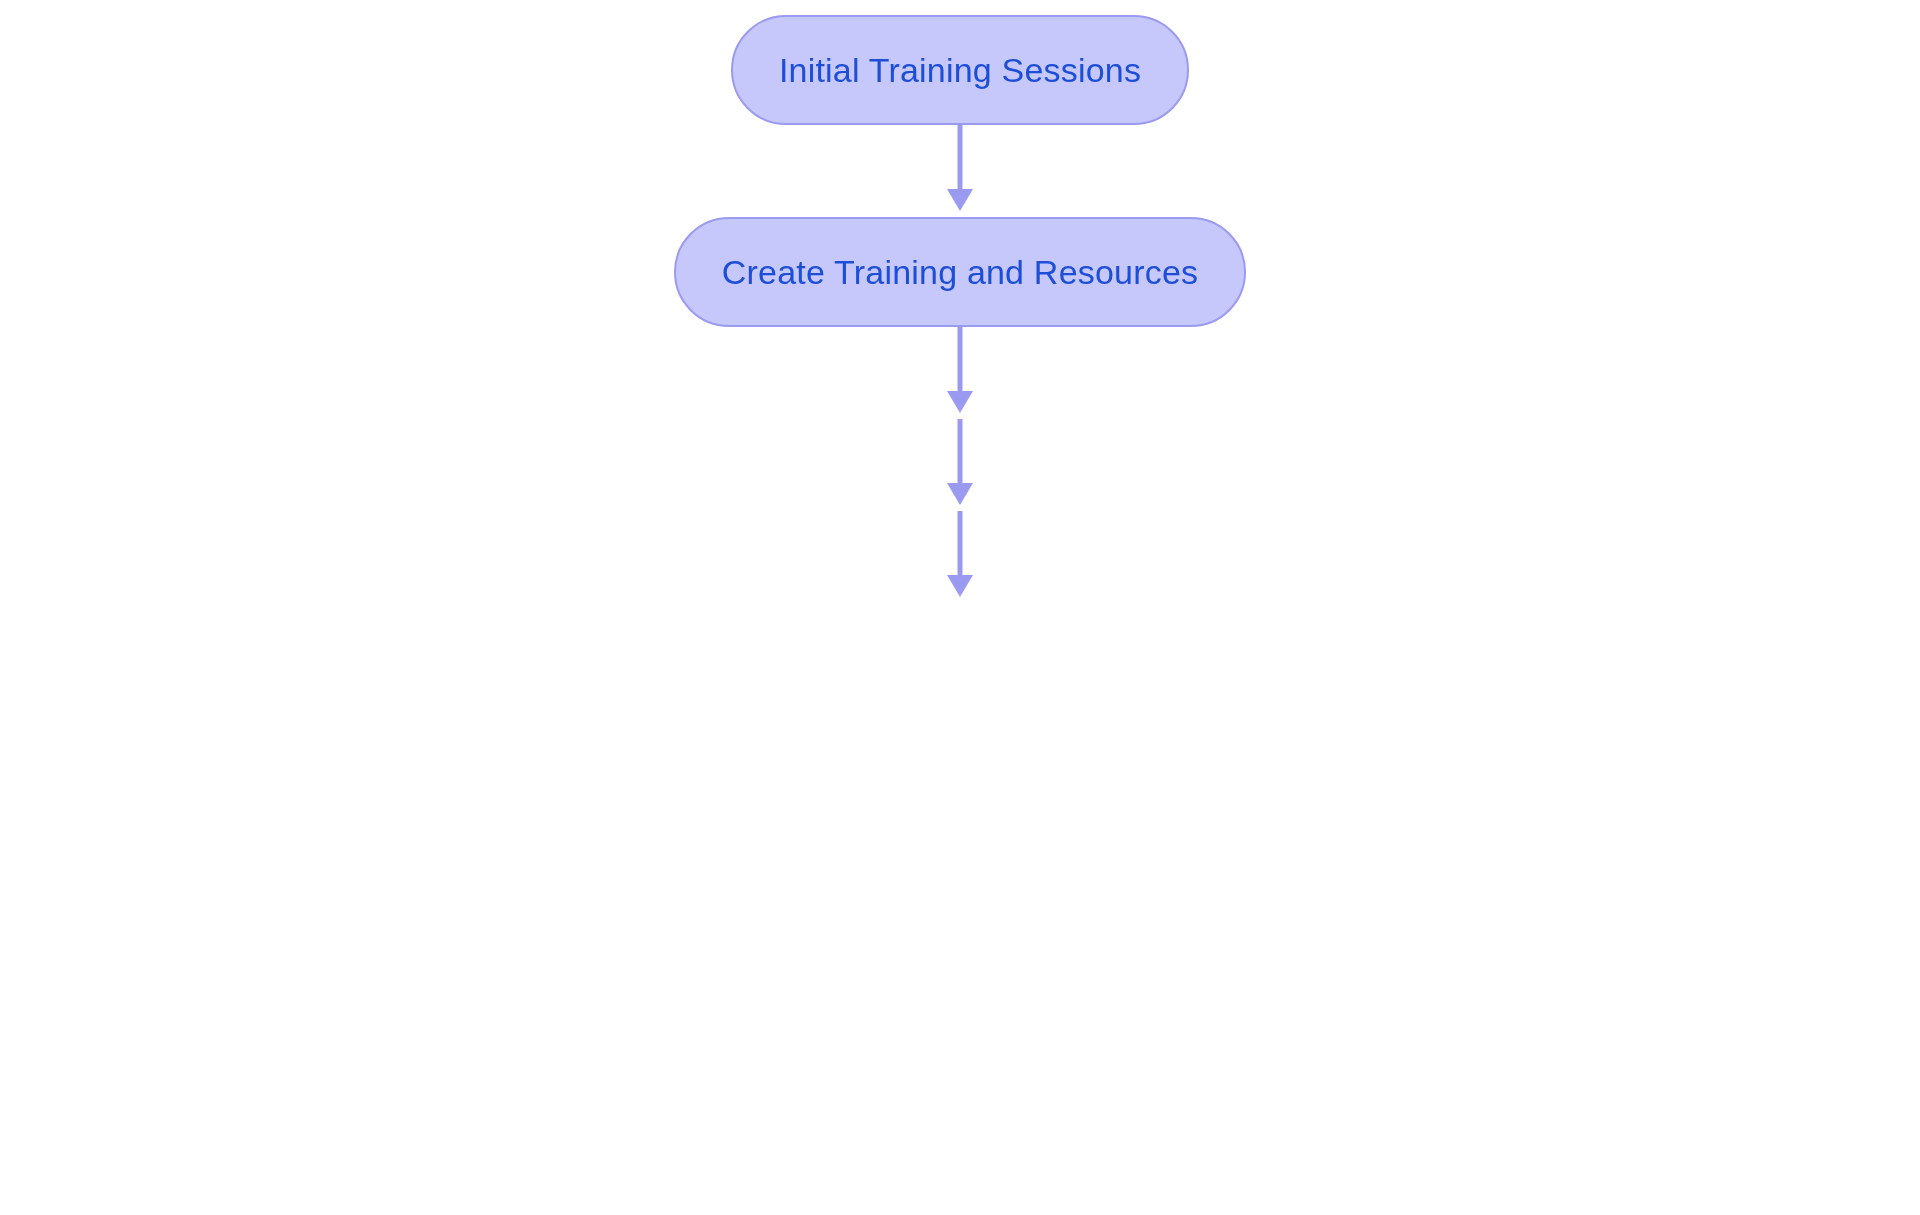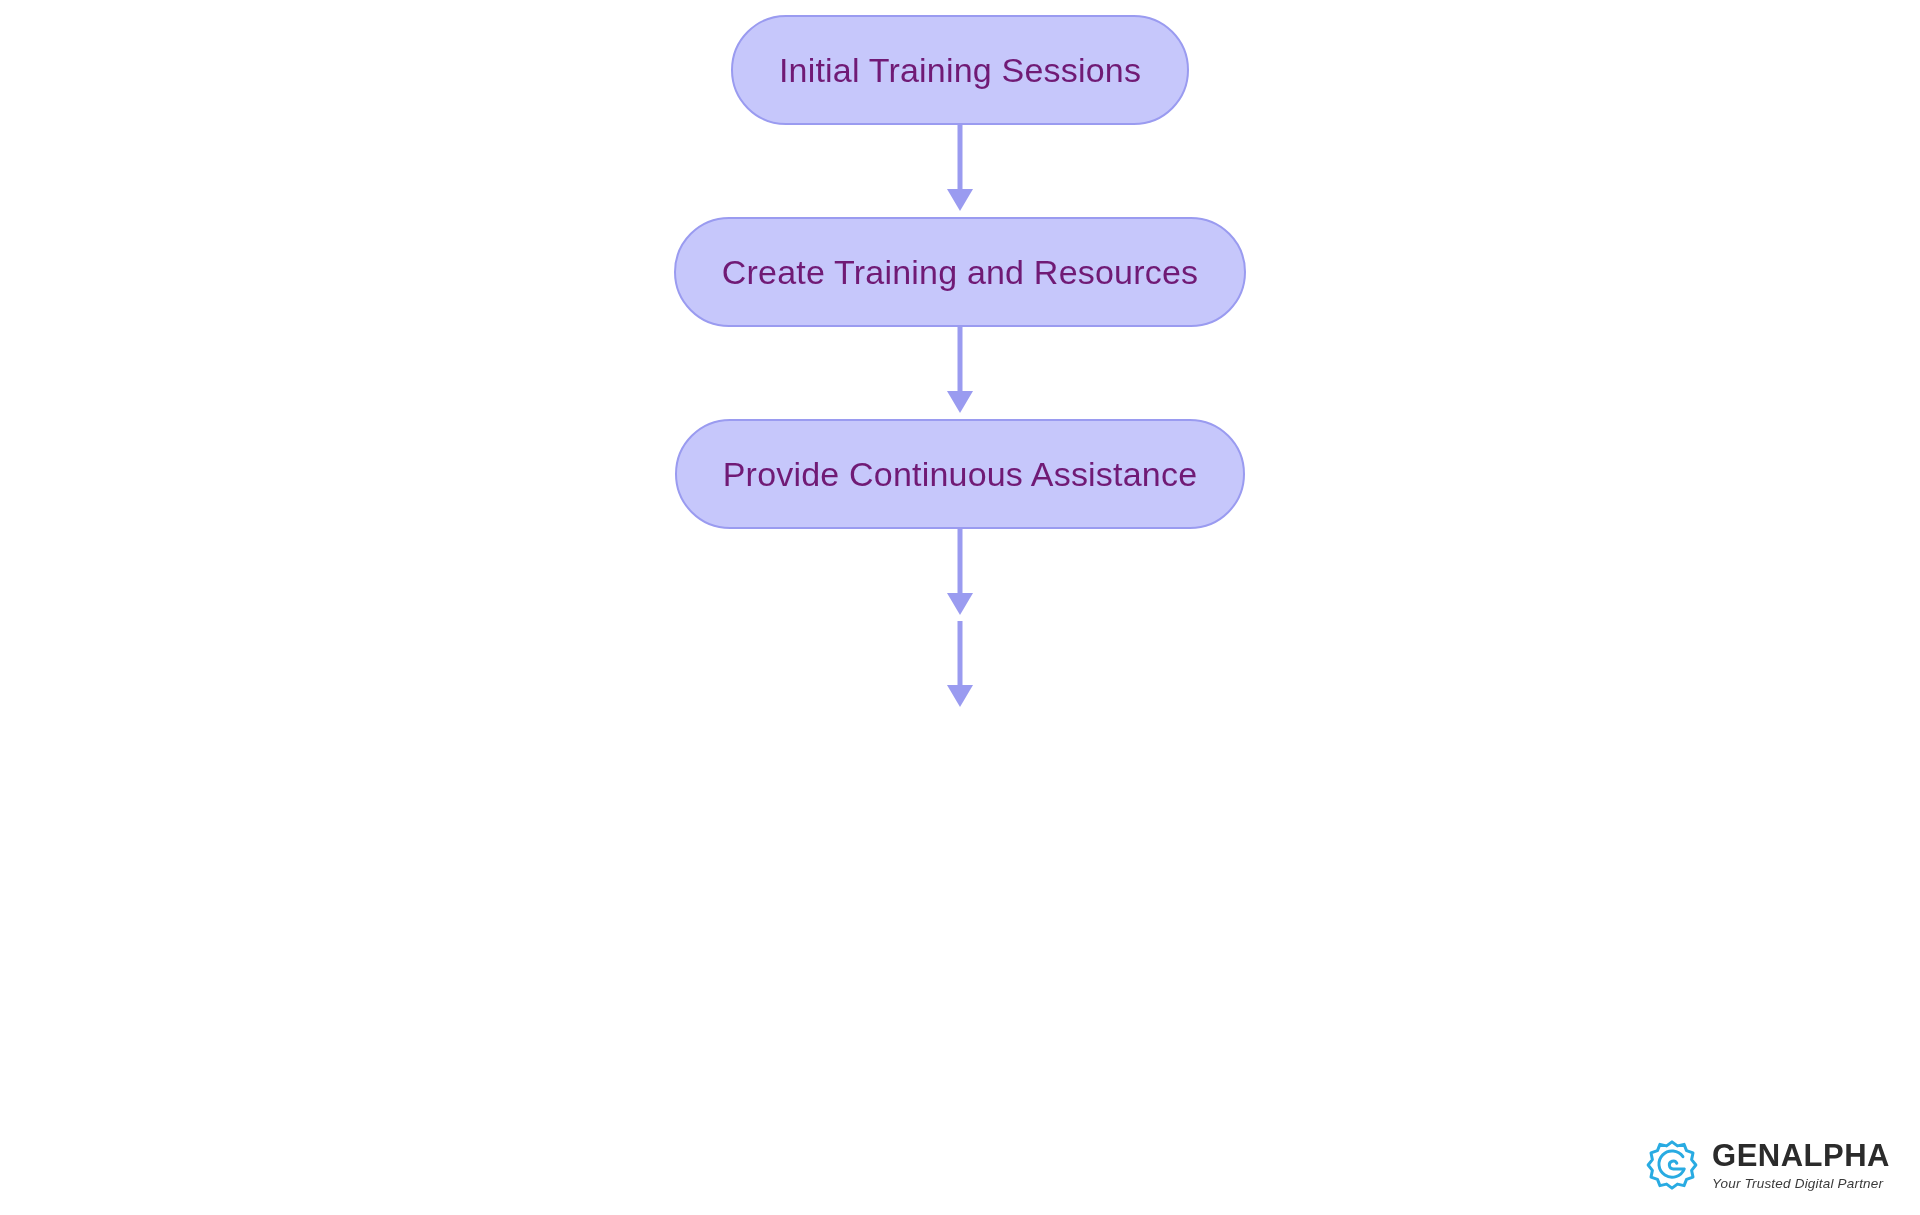--- a/index.html
+++ b/index.html
@@ -30,21 +30,21 @@
     align-items: center;
   }
   .node {
     box-sizing: border-box;
     background: #c6c7fb;
     border: 2px solid #9a9bf0;
     border-radius: 999px;
     display: flex;
     align-items: center;
     justify-content: center;
-    color: #701a75;
+    color: #1d4ed8;
     font-size: 34px;
     font-weight: 400;
     letter-spacing: 0.2px;
     white-space: nowrap;
     padding: 0 46px;
     height: 110px;
   }
   .node-label {
     line-height: 1;
     display: block;
@@ -136,51 +136,29 @@
       <div class="node">
         <span class="node-label">Create Training and Resources</span>
       </div>
     </div>
 
     <div class="connector">
       <span class="stem"></span>
       <span class="head"></span>
     </div>
 
-    <div class="row">
-      <div class="node">
-        <span class="node-label">Provide Continuous Assistance</span>
-      </div>
-    </div>
 
     <div class="connector">
       <span class="stem"></span>
       <span class="head"></span>
     </div>
 
 
     <div class="connector">
       <span class="stem"></span>
       <span class="head"></span>
     </div>
 
 
   </div>
 
-  <div class="logo">
-    <span class="logo-mark">
-      <svg viewBox="0 0 64 64" width="56" height="56" aria-hidden="true">
-        <g fill="none" stroke="#29ABE2" stroke-width="3.4" stroke-linejoin="round" stroke-linecap="round">
-          <path d="M32 5.5 L38.2 10.2 L45.8 8.4 L48.6 15.6 L56 18.2 L54.4 25.9 L59.3 32 L54.4 38.1
-                   L56 45.8 L48.6 48.4 L45.8 55.6 L38.2 53.8 L32 58.5 L25.8 53.8 L18.2 55.6
-                   L15.4 48.4 L8 45.8 L9.6 38.1 L4.7 32 L9.6 25.9 L8 18.2 L15.4 15.6 L18.2 8.4
-                   L25.8 10.2 Z"></path>
-          <path d="M44.5 22.5 A15 15 0 1 0 46 36.5 L33.5 36.5 A4.5 4.5 0 1 1 37.5 30"></path>
-        </g>
-      </svg>
-    </span>
-    <span class="logo-text">
-      <span class="logo-name">GENALPHA</span>
-      <span class="logo-tagline">Your Trusted Digital Partner</span>
-    </span>
-  </div>
 
 </div>
 
 </body></html>

